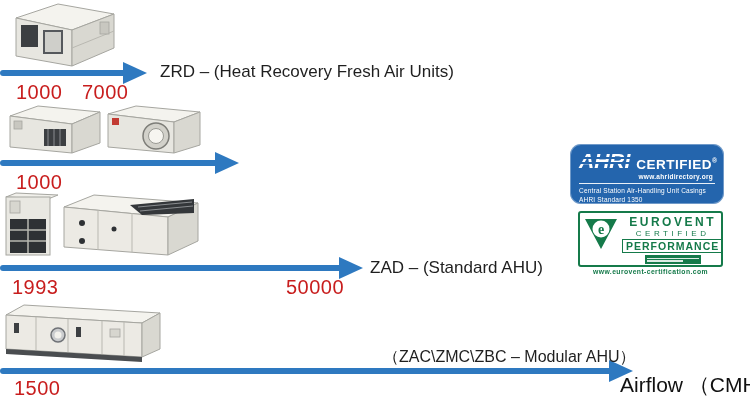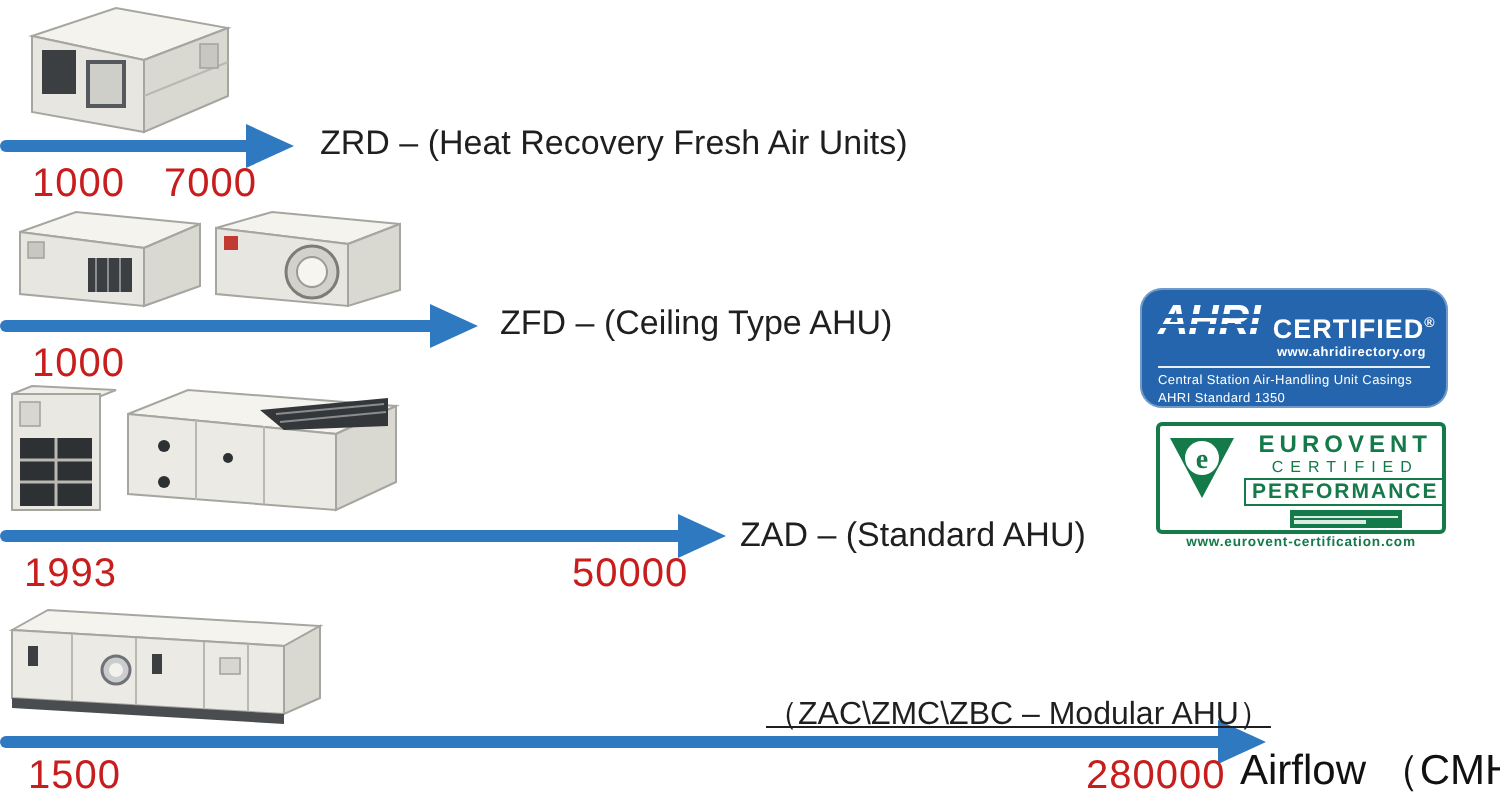--- a/index.html
+++ b/index.html
@@ -94,21 +94,20 @@
     <polygon points="166,19 192,9 192,42 166,50" fill="#d9d8d1" stroke="#a6a6a0" stroke-width="1"></polygon>
     <circle cx="148" cy="33" r="13" fill="#d2d1ca" stroke="#7d7d78" stroke-width="1.5"></circle>
     <circle cx="148" cy="33" r="7.5" fill="#f6f5f0" stroke="#9a9a94" stroke-width="1"></circle>
     <rect x="104" y="15" width="7" height="7" fill="#c23b33"></rect>
   </svg>
   <div class="arrow" style="left:0;top:160px;">
     <div class="shaft" style="width:218px;"></div>
     <div class="head" style="left:215px;"></div>
   </div>
   <span class="num" style="left:16px;top:171px;">1000</span>
-  <span class="lbl" style="left:250px;top:152px;">ZFD – (Ceiling Type  AHU)</span>
 
   <svg class="img" style="left:2px;top:189px;" width="200" height="72" viewBox="0 0 200 72">
 
     <polygon points="4,8 14,4 56,6 46,10" fill="#f1f0eb" stroke="#a6a6a0" stroke-width="1"></polygon>
     <rect x="4" y="8" width="44" height="58" fill="#e9e8e2" stroke="#a6a6a0" stroke-width="1"></rect>
     <rect x="8" y="30" width="36" height="34" fill="#2e3134"></rect>
     <line x1="26" y1="30" x2="26" y2="64" stroke="#b9b8b1" stroke-width="1.5"></line>
     <line x1="8" y1="41" x2="44" y2="41" stroke="#b9b8b1" stroke-width="1.5"></line>
     <line x1="8" y1="52" x2="44" y2="52" stroke="#b9b8b1" stroke-width="1.5"></line>
     <rect x="8" y="12" width="10" height="12" fill="#d7d6cf" stroke="#a6a6a0" stroke-width="0.8"></rect>
@@ -145,23 +144,22 @@
     <circle cx="56" cy="38" r="3.5" fill="#f2f1ec"></circle>
     <rect x="12" y="26" width="5" height="10" fill="#3c3f42"></rect>
     <rect x="74" y="30" width="5" height="10" fill="#3c3f42"></rect>
     <rect x="108" y="32" width="10" height="8" fill="#d7d6cf" stroke="#a6a6a0" stroke-width="0.8"></rect>
     <polygon points="4,52 140,60 140,65 4,57" fill="#4a4d50"></polygon>
   </svg>
   <div class="arrow" style="left:0;top:368px;">
     <div class="shaft" style="width:612px;"></div>
     <div class="head" style="left:609px;"></div>
   </div>
-  <span class="lbl" style="left:383px;top:347px;font-size:16px;text-decoration:underline;">（ZAC\ZMC\ZBC – Modular AHU）</span>
+  <span class="lbl" style="left:383px;top:347px;font-size:16px;">（ZAC\ZMC\ZBC – Modular AHU）</span>
   <span class="num" style="left:14px;top:377px;">1500</span>
-  <span class="num" style="left:543px;top:377px;">280000</span>
 
   <span class="axis-label">Airflow （CMH）</span>
 
   <div class="ahri">
     <div class="ahri-top">
       <span class="ahri-logo-wrap">
         <span class="ahri-logo-text">AHRI</span>
         <i class="ahri-stripe st1"></i><i class="ahri-stripe st2"></i>
       </span>
       <span class="ahri-cert"><span>CERTIFIED</span><sup>®</sup></span>

